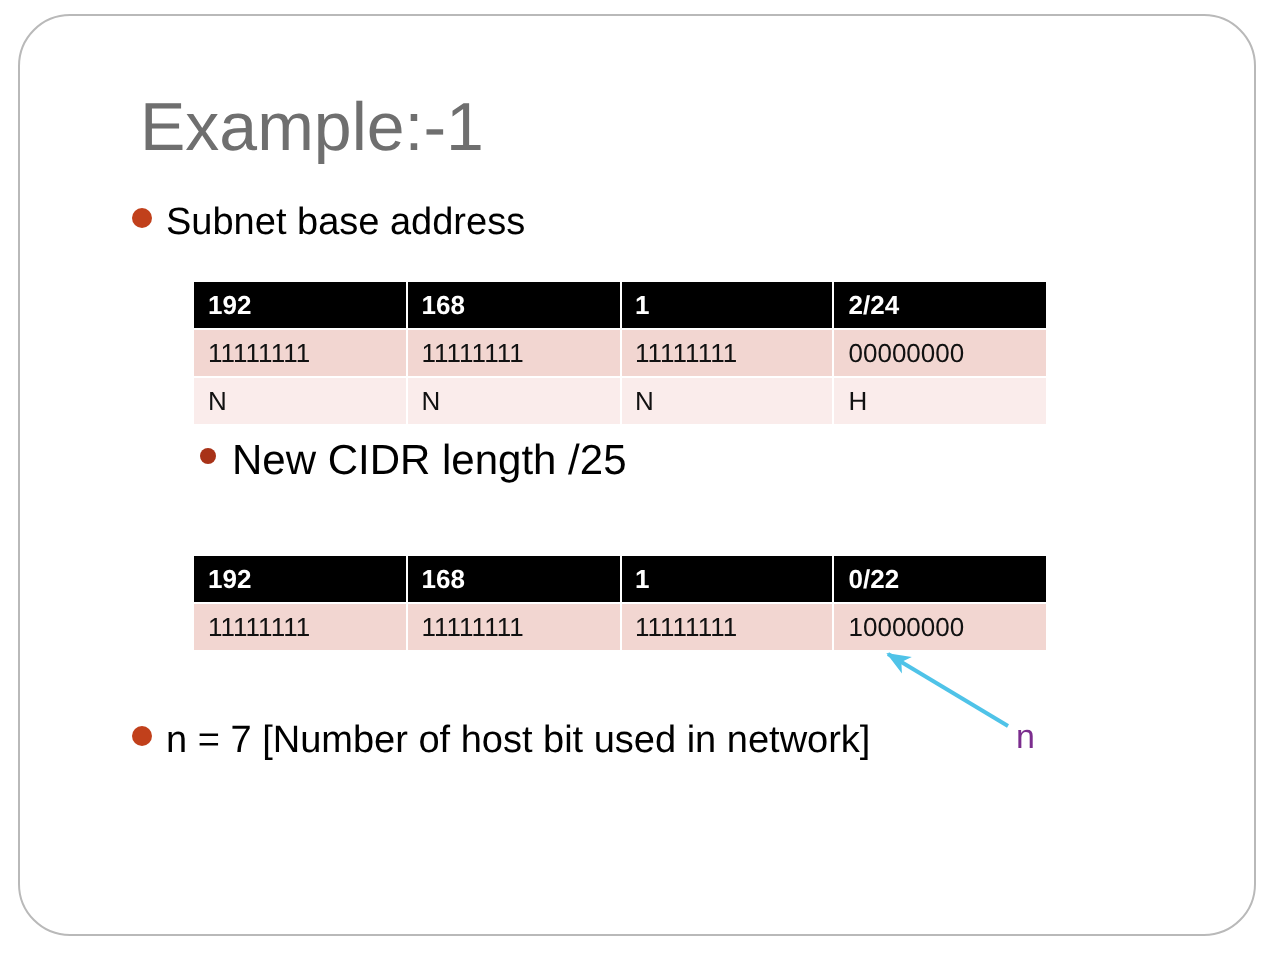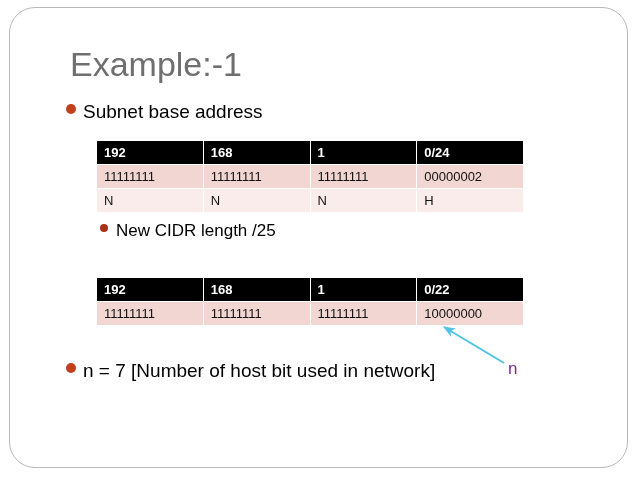--- a/index.html
+++ b/index.html
@@ -72,21 +72,21 @@
     margin-right: 8px;
     position: relative;
     top: -3px;
   }
   .btxt-l1 {
     font-size: 19px;
     color: #000000;
     line-height: 22px;
   }
   .btxt-l2 {
-    font-size: 17px;
+    font-size: 21px;
     color: #000000;
     line-height: 20px;
   }
 
   #b-subnet { left: 66px; top: 101px; }
   #b-cidr   { left: 100px; top: 221px; }
   #sub-mask {
     position: absolute;
     left: 133px;
     top: 243px;
@@ -161,27 +161,27 @@
     <span class="dot dot-l1"></span>
     <span class="btxt-l1">Subnet base address</span>
   </div>
 
   <table class="tbl" id="table1">
     <tbody>
         <tr class="hdr">
       <td>192</td>
       <td>168</td>
       <td>1</td>
-      <td>0/24</td>
+      <td>2/24</td>
     </tr>
     <tr class="r-dark">
       <td>11111111</td>
       <td>11111111</td>
       <td>11111111</td>
-      <td>00000002</td>
+      <td>00000000</td>
     </tr>
     <tr class="r-light">
       <td>N</td>
       <td>N</td>
       <td>N</td>
       <td>H</td>
     </tr>
   </tbody>
     </table>
 

